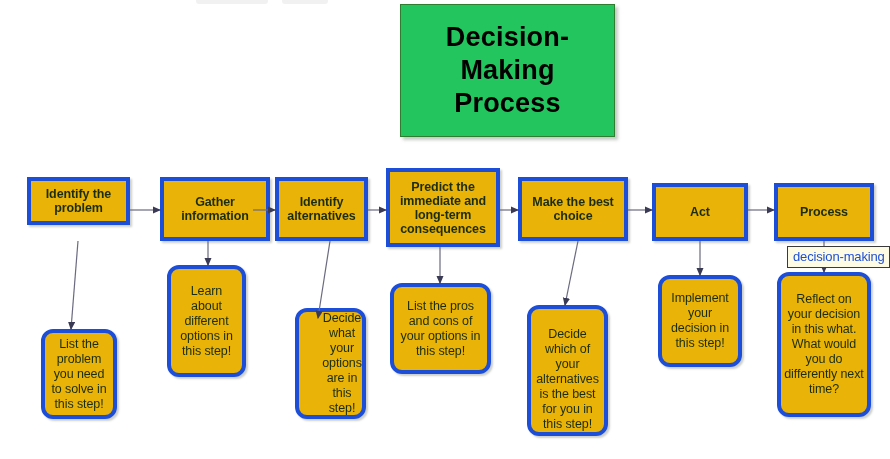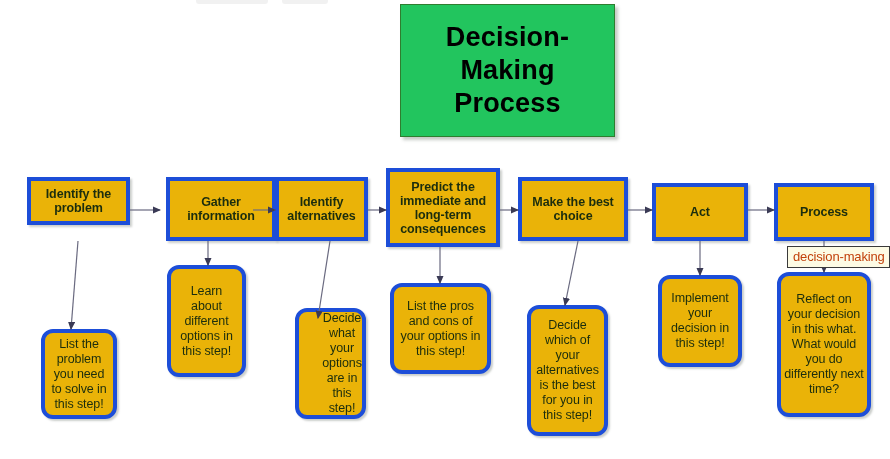--- a/index.html
+++ b/index.html
@@ -72,21 +72,21 @@
     letter-spacing: -.1px;
     line-height: 1.2;
   }
 
   
   .tooltip {
     position: absolute;
     box-sizing: border-box;
     background: #fdfbe4;
     border: 1px solid #3a3a3a;
-    color: #c2410c;
+    color: #1d4ed8;
     font-size: 13px;
     line-height: 17px;
     padding: 1px 4px 2px 5px;
     white-space: nowrap;
     letter-spacing: -.15px;
     z-index: 40;
   }
 
   
   #wires {
@@ -136,21 +136,21 @@
       <span>Decision-</span><br>
       <span>Making</span><br>
       <span>Process</span>
     </span>
   </div>
 
   <div class="node step-node" style="left:27px; top:177px; width:103px; height:48px;">
     <span>Identify the problem</span>
   </div>
 
-  <div class="node step-node" style="left:160px; top:177px; width:110px; height:64px;margin-left:6px;">
+  <div class="node step-node" style="left:160px; top:177px; width:110px; height:64px;">
     <span>Gather information</span>
   </div>
 
   <div class="node step-node" style="left:275px; top:177px; width:93px; height:64px;">
     <span>Identify alternatives</span>
   </div>
 
   <div class="node step-node" style="left:386px; top:168px; width:114px; height:79px;">
     <span>Predict the immediate and long-term consequences</span>
   </div>
@@ -180,21 +180,21 @@
   </div>
 
   <div class="node detail-node" style="left:295px; top:308px; width:71px; height:111px;padding-left:23px;">
     <span>Decide what your options are in this step!</span>
   </div>
 
   <div class="node detail-node" style="left:390px; top:283px; width:101px; height:91px;">
     <span>List the pros and cons of your options in this step!</span>
   </div>
 
-  <div class="node detail-node" style="left:527px; top:305px; width:81px; height:131px;">
+  <div class="node detail-node" style="left:527px; top:305px; width:81px; height:131px;align-items:flex-end;">
     <span>Decide which of your alternatives is the best for you in this step!</span>
   </div>
 
   <div class="node detail-node" style="left:658px; top:275px; width:84px; height:92px;">
     <span>Implement your decision in this step!</span>
   </div>
 
   <div class="node detail-node" style="left:777px; top:272px; width:94px; height:145px;">
     <span>Reflect on your decision in this what. What would you do differently next time?</span>
   </div>

